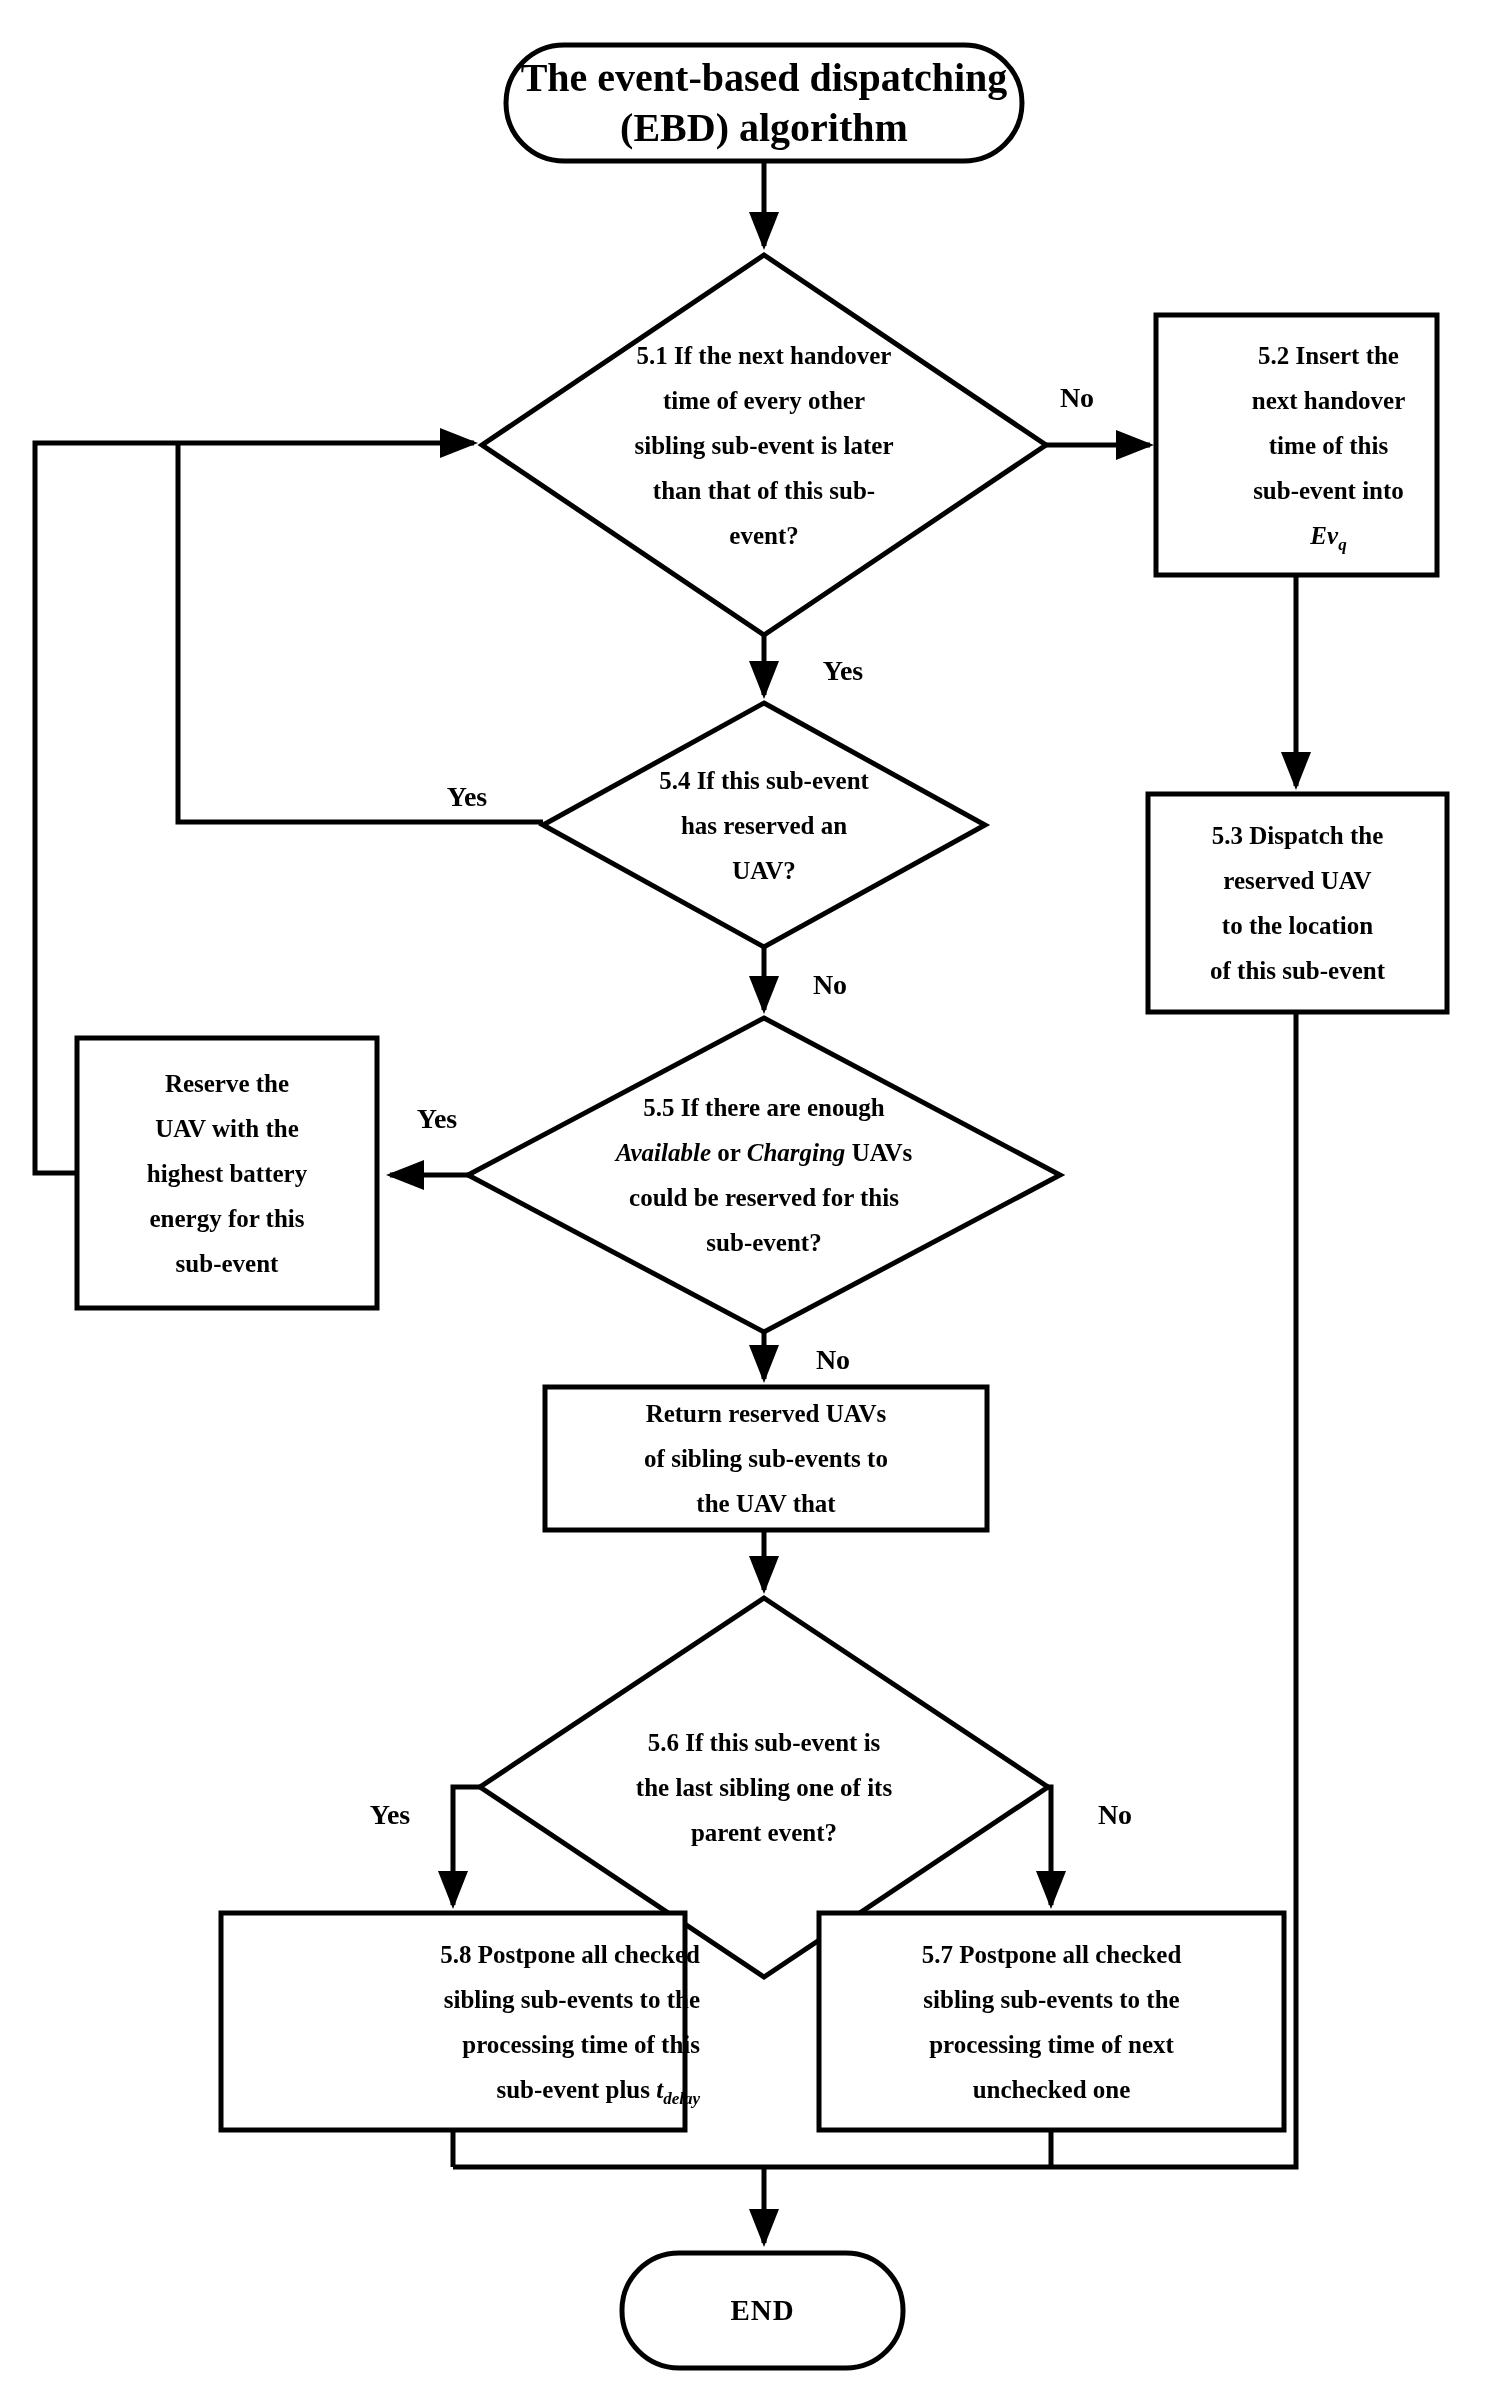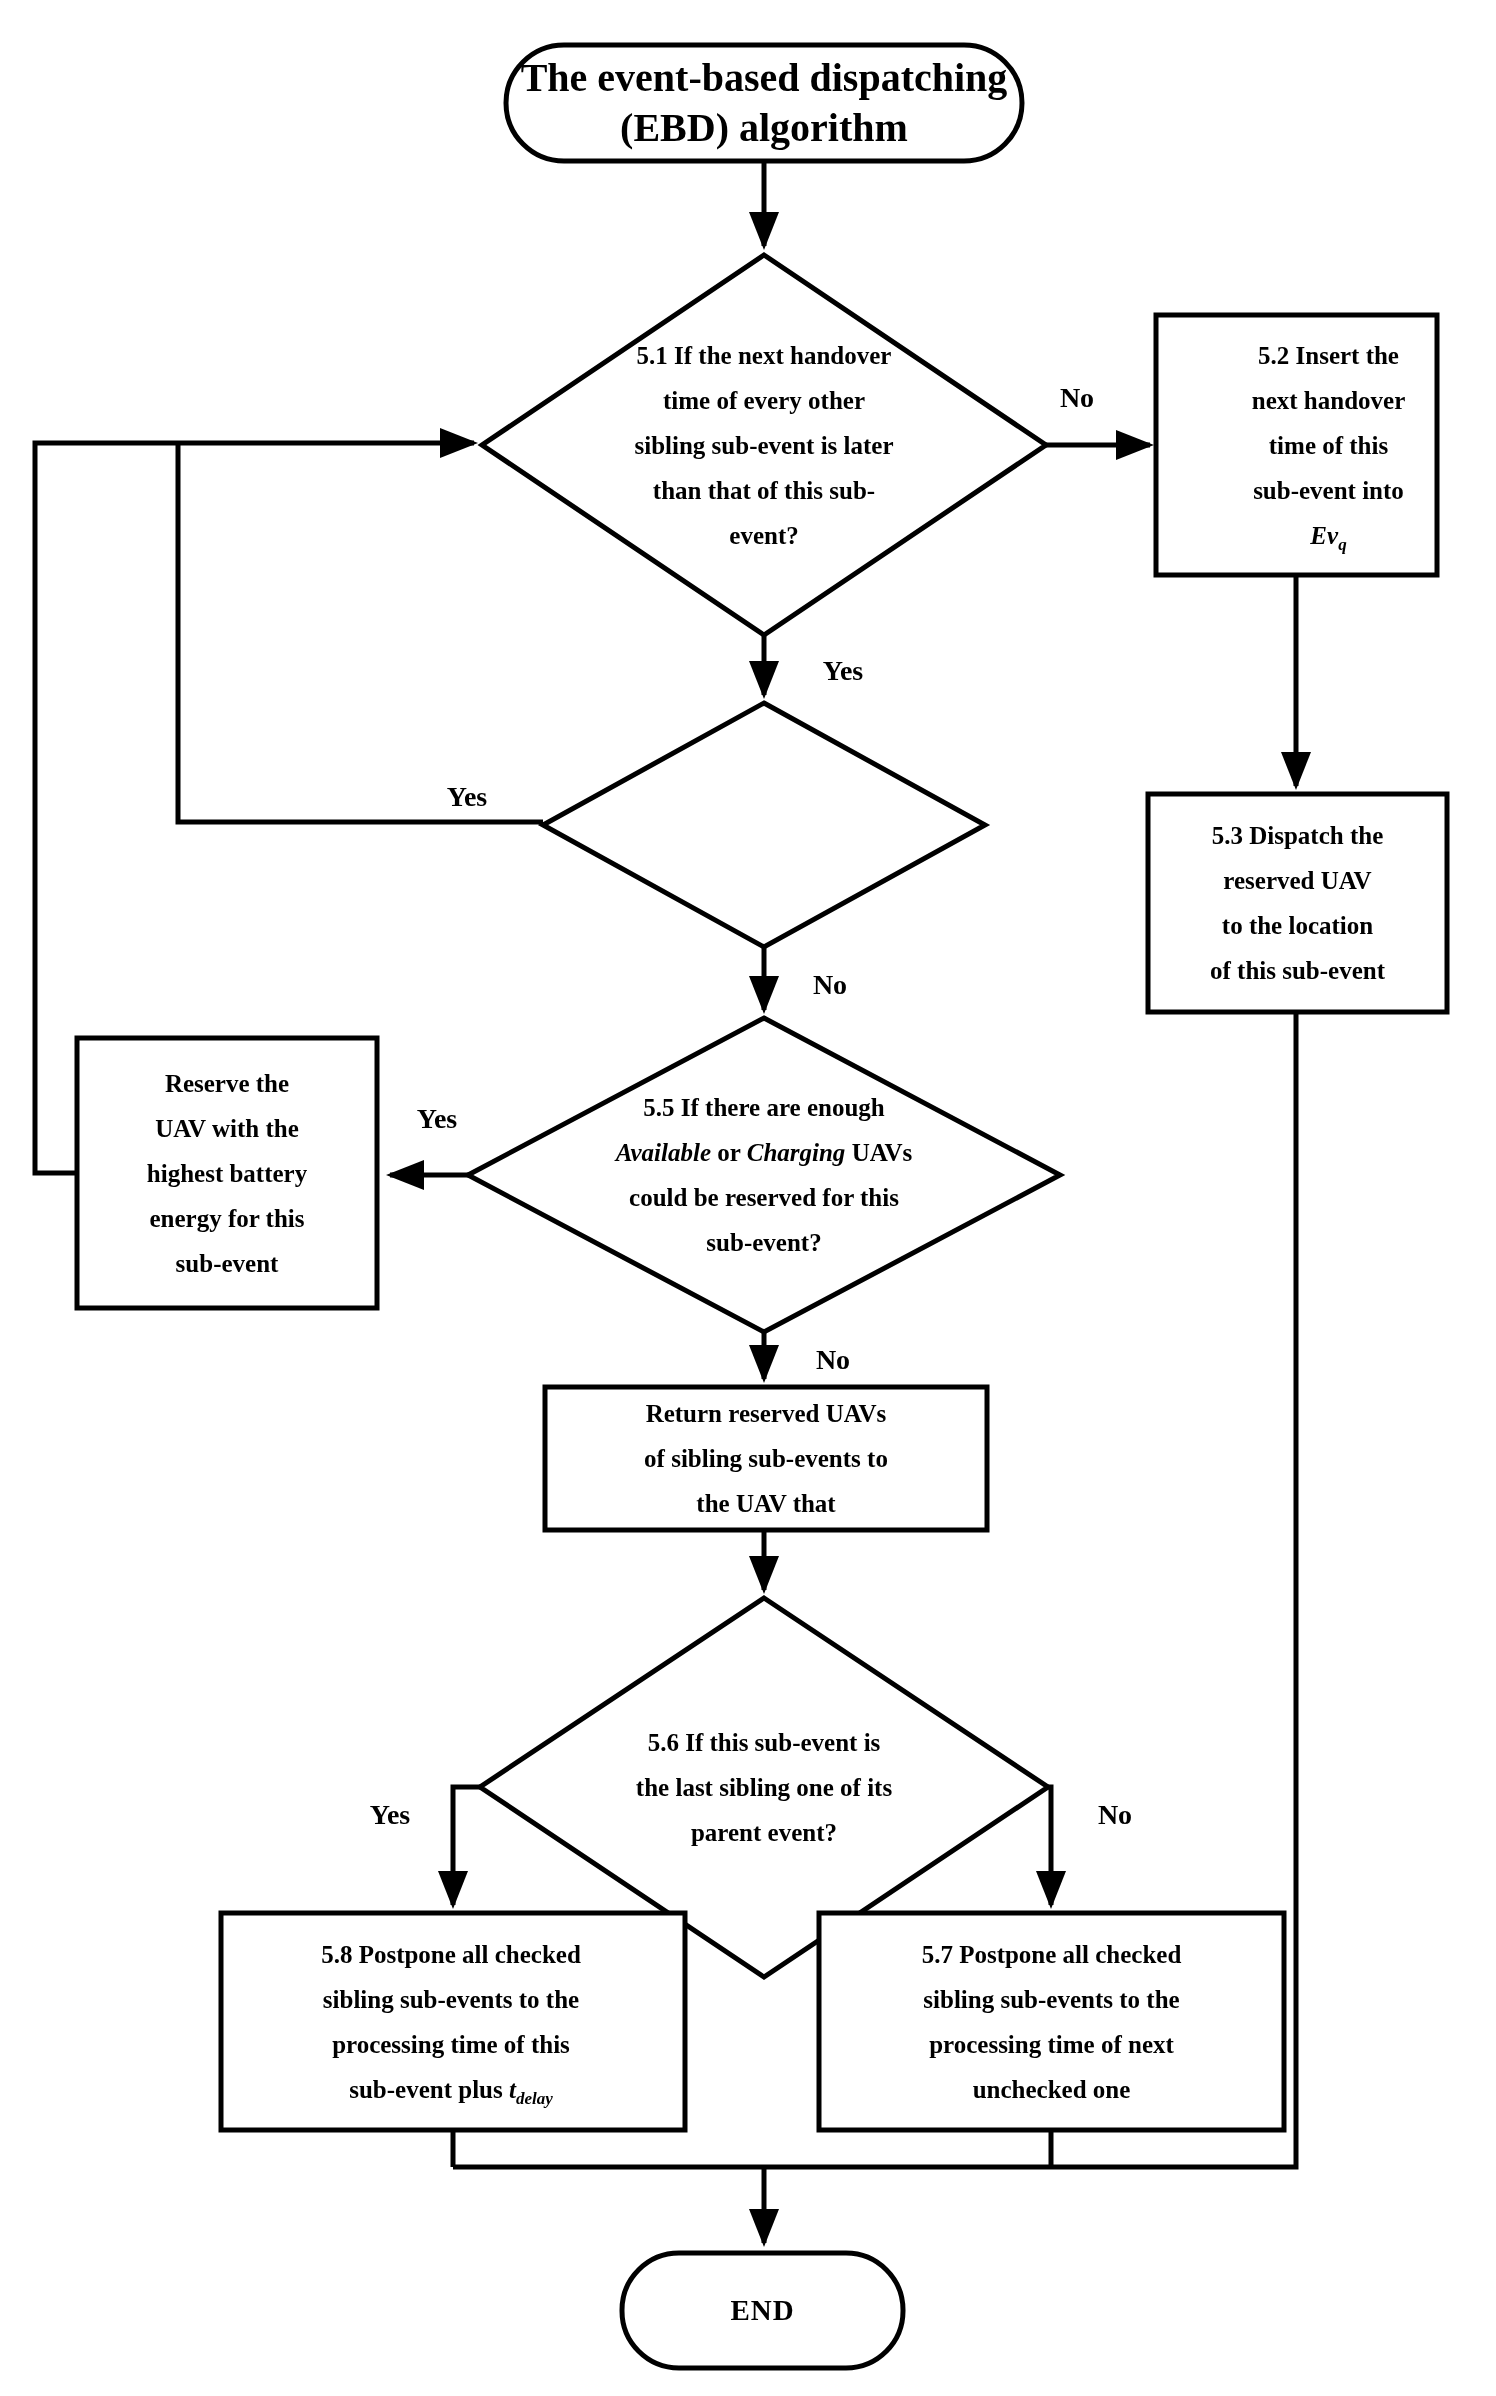--- a/index.html
+++ b/index.html
@@ -99,20 +99,25 @@
     <div class="line"><i>Ev</i><sub>q</sub></div>
   </div>
 
   <div class="node-text" style="left:1148px;top:794px;width:299px;height:218px;">
     <div class="line">5.3 Dispatch the</div>
     <div class="line">reserved UAV</div>
     <div class="line">to the location</div>
     <div class="line">of this sub-event</div>
   </div>
 
+  <div class="node-text" style="left:543px;top:703px;width:442px;height:244px;">
+    <div class="line">5.4 If this sub-event</div>
+    <div class="line">has reserved an</div>
+    <div class="line">UAV?</div>
+  </div>
 
   <div class="node-text" style="left:468px;top:1018px;width:592px;height:314px;">
     <div class="line">5.5 If there are enough</div>
     <div class="line"><i>Available</i><span> or </span><i>Charging</i><span> UAVs</span></div>
     <div class="line">could be reserved for this</div>
     <div class="line">sub-event?</div>
   </div>
 
   <div class="node-text" style="left:77px;top:1038px;width:300px;height:270px;">
     <div class="line">Reserve the</div>
@@ -127,21 +132,21 @@
     <div class="line">of sibling sub-events to</div>
     <div class="line">the UAV that</div>
   </div>
 
   <div class="node-text" style="left:480px;top:1598px;width:568px;height:379px;">
     <div class="line">5.6 If this sub-event is</div>
     <div class="line">the last sibling one of its</div>
     <div class="line">parent event?</div>
   </div>
 
-  <div class="node-text" style="left:219px;top:1913px;width:464px;height:217px;">
+  <div class="node-text" style="left:236px;top:1913px;width:464px;height:217px;align-items:flex-end;">
     <div class="line">5.8 Postpone all checked</div>
     <div class="line">sibling sub-events to the</div>
     <div class="line">processing time of this</div>
     <div class="line"><span>sub-event plus </span><i>t</i><sub>delay</sub></div>
   </div>
 
   <div class="node-text" style="left:819px;top:1913px;width:465px;height:217px;">
     <div class="line">5.7 Postpone all checked</div>
     <div class="line">sibling sub-events to the</div>
     <div class="line">processing time of next</div>

